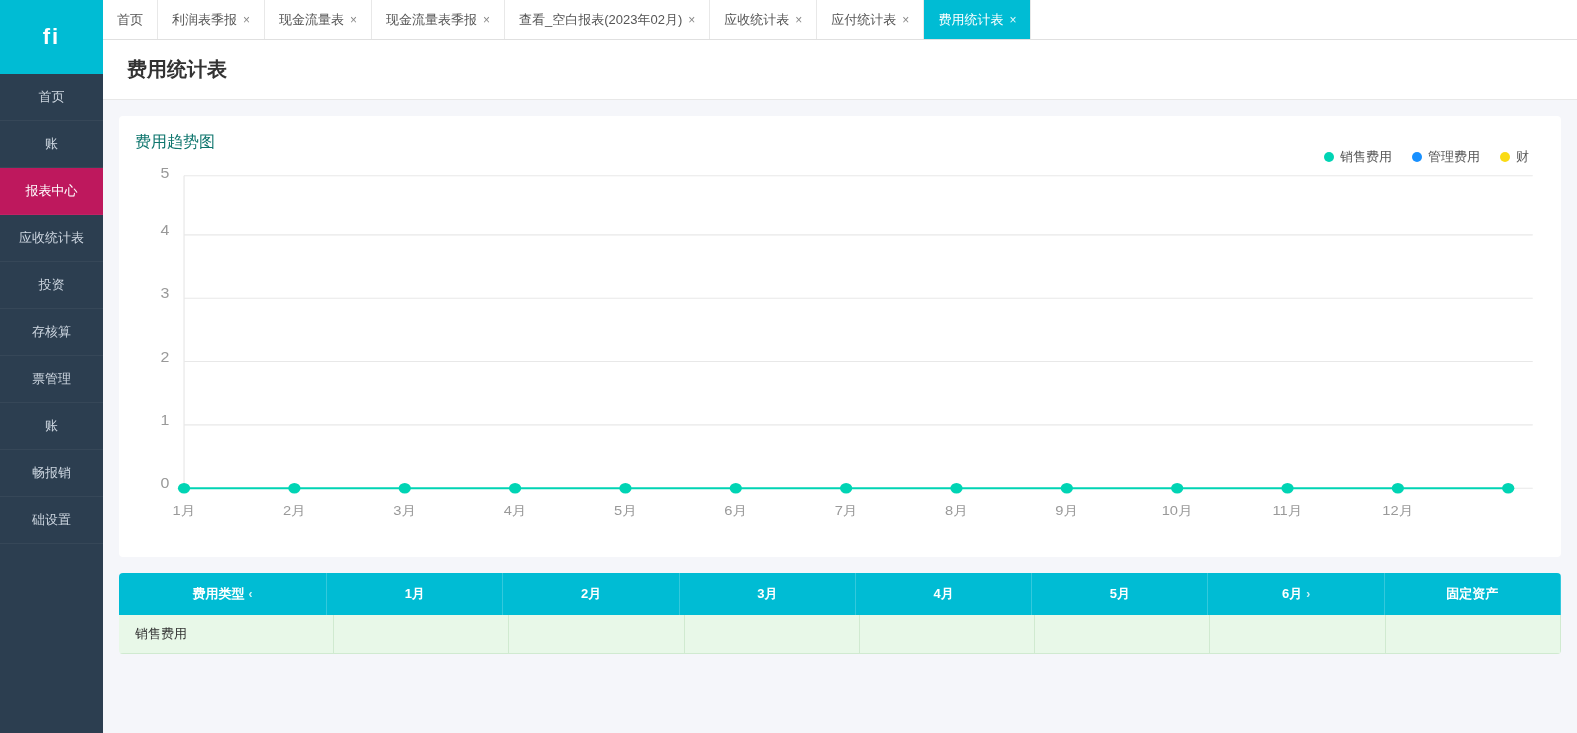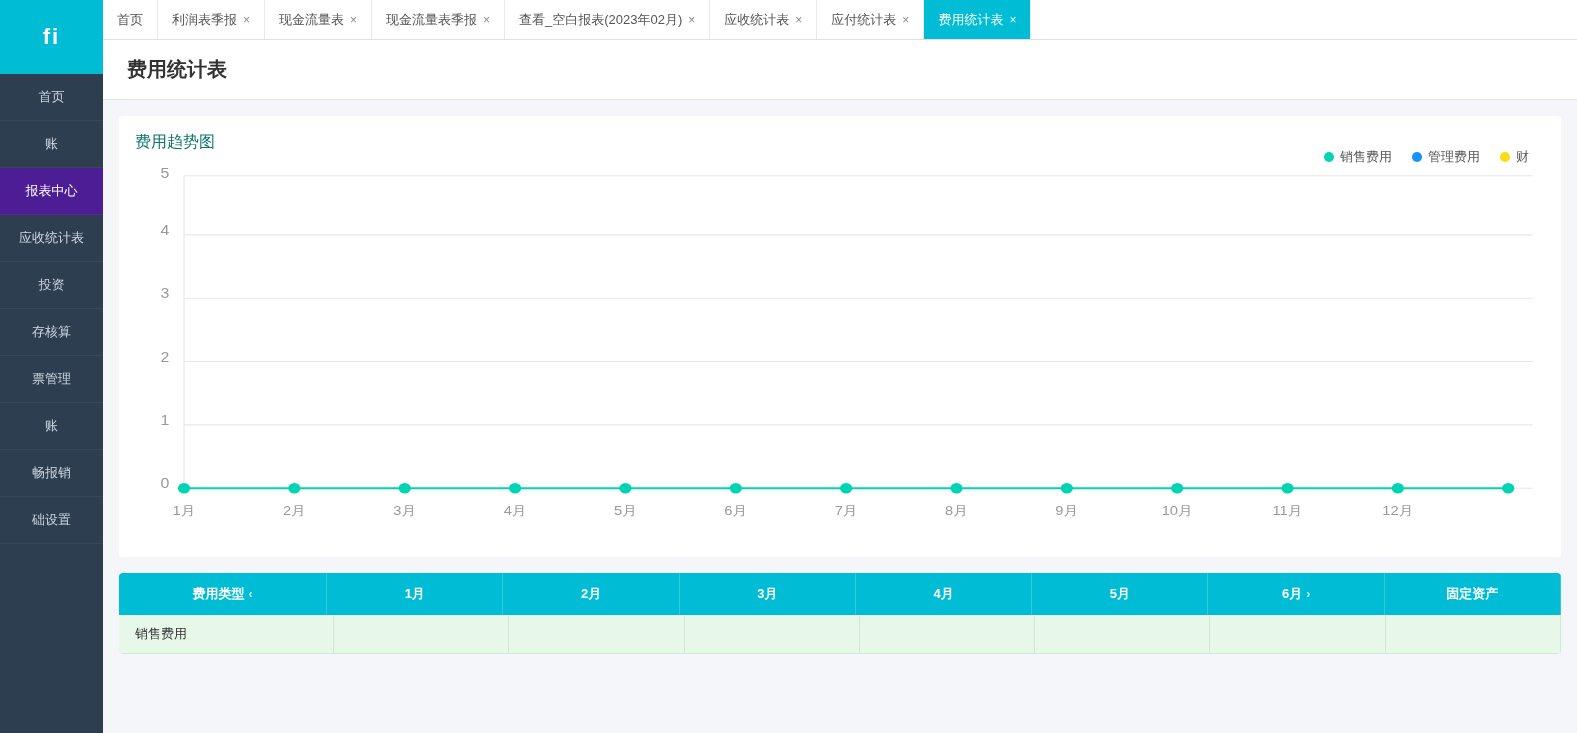--- a/index.html
+++ b/index.html
@@ -27,21 +27,21 @@
       letter-spacing: 2px;
     }
     .sidebar-item {
       color: #cdd6e0;
       padding: 14px 0;
       text-align: center;
       font-size: 13px;
       cursor: pointer;
       border-bottom: 1px solid rgba(255,255,255,0.05);
     }
-    .sidebar-item.active { background: #4c1d95; color: #fff; }
+    .sidebar-item.active { background: #be185d; color: #fff; }
 
     
     .main {
       flex: 1;
       display: flex;
       flex-direction: column;
       overflow: hidden;
     }
 
     

